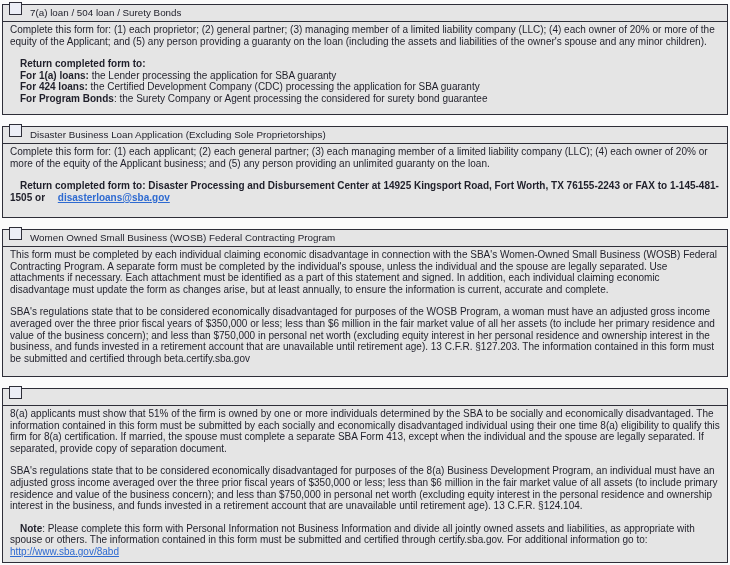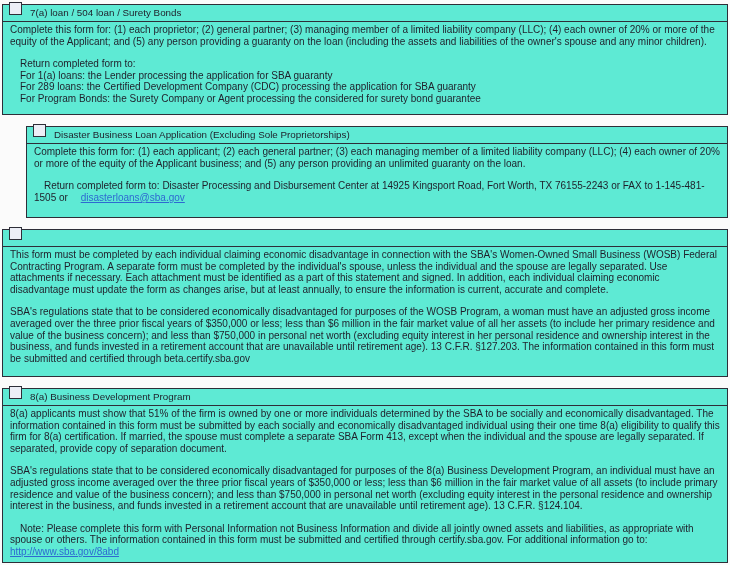--- a/index.html
+++ b/index.html
@@ -15,21 +15,21 @@
   .page {
     box-sizing: border-box;
     width: 730px;
     height: 565px;
     padding: 4px 2px;
     overflow: hidden;
   }
   .form-section {
     box-sizing: border-box;
     border: 1.6px solid #2e2e38;
-    background: #5eead4;
+    background: #e5e5e5;
     margin-bottom: 11px;
     position: relative;
   }
   .section-header {
     position: relative;
     height: 16px;
     border-bottom: 1.3px solid #2e2e38;
     padding-left: 27px;
     font-size: 9.8px;
     line-height: 16px;
@@ -46,79 +46,79 @@
     border: 1.6px solid #2e2e38;
     cursor: pointer;
   }
   .section-body {
     padding: 2px 7px 4px 7px;
     font-size: 10px;
     line-height: 11.6px;
   }
   .para { margin: 0; }
   .spacer { height: 11px; }
-  .b { font-weight: normal; padding-left: 10px; }
+  .b { font-weight: bold; padding-left: 10px; }
   a.link {
     color: #2e6ad1;
     text-decoration: underline;
     cursor: pointer;
   }
   
   .s0 { min-height: 111px; }
-  .s1 { min-height: 92px; margin-left: 24px; }
+  .s1 { min-height: 92px; }
   .s2 { min-height: 148px; }
   .s3 { min-height: 173px; }
 </style>
 </head>
 <body>
 
 <div class="page">
 
   <section class="form-section s0">
     <div class="section-header">
       <span class="checkbox"></span>
       <span>7(a) loan / 504 loan / Surety Bonds</span>
     </div>
     <div class="section-body">
         <div class="para"><span>Complete this form for: (1) each proprietor; (2) general partner; (3) managing member of a limited liability company (LLC); (4) each owner of 20% or more of the equity of the Applicant; and (5) any person providing a guaranty on the loan (including the assets and liabilities of the owner's spouse and any minor children).</span></div>
         <div class="spacer"></div>
         <div class="para"><span class="b">Return completed form to:</span></div>
         <div class="para"><span class="b">For 1(a) loans:</span><span> the Lender processing the application for SBA guaranty</span></div>
-        <div class="para"><span class="b">For 289 loans:</span><span> the Certified Development Company (CDC) processing the application for SBA guaranty</span></div>
+        <div class="para"><span class="b">For 424 loans:</span><span> the Certified Development Company (CDC) processing the application for SBA guaranty</span></div>
         <div class="para"><span class="b">For Program Bonds</span><span>: the Surety Company or Agent processing the considered for surety bond guarantee</span></div>
       </div>
   </section>
 
   <section class="form-section s1">
     <div class="section-header">
       <span class="checkbox"></span>
       <span>Disaster Business Loan Application (Excluding Sole Proprietorships)</span>
     </div>
     <div class="section-body">
         <div class="para"><span>Complete this form for: (1) each applicant; (2) each general partner; (3) each managing member of a limited liability company (LLC); (4) each owner of 20% or more of the equity of the Applicant business; and (5) any person providing an unlimited guaranty on the loan.</span></div>
         <div class="spacer"></div>
         <div class="para"><span class="b">Return completed form to: Disaster Processing and Disbursement Center at 14925 Kingsport Road, Fort Worth, TX 76155-2243 or FAX to 1-145-481-1505 or </span><a class="b link">disasterloans@sba.gov</a></div>
       </div>
   </section>
 
   <section class="form-section s2">
     <div class="section-header">
       <span class="checkbox"></span>
+      <span>Women Owned Small Business (WOSB) Federal Contracting Program</span>
     </div>
     <div class="section-body">
         <div class="para"><span>This form must be completed by each individual claiming economic disadvantage in connection with the SBA's Women-Owned Small Business (WOSB) Federal Contracting Program. A separate form must be completed by the individual's spouse, unless the individual and the spouse are legally separated. Use attachments if necessary. Each attachment must be identified as a part of this statement and signed. In addition, each individual claiming economic disadvantage must update the form as changes arise, but at least annually, to ensure the information is current, accurate and complete.</span></div>
         <div class="spacer"></div>
         <div class="para"><span>SBA's regulations state that to be considered economically disadvantaged for purposes of the WOSB Program, a woman must have an adjusted gross income averaged over the three prior fiscal years of $350,000 or less; less than $6 million in the fair market value of all her assets (to include her primary residence and value of the business concern); and less than $750,000 in personal net worth (excluding equity interest in her personal residence and ownership interest in the business, and funds invested in a retirement account that are unavailable until retirement age). 13 C.F.R. §127.203. The information contained in this form must be submitted and certified through beta.certify.sba.gov</span></div>
       </div>
   </section>
 
   <section class="form-section s3">
     <div class="section-header">
       <span class="checkbox"></span>
-      <span>8(a) Business Development Program</span>
     </div>
     <div class="section-body">
         <div class="para"><span>8(a) applicants must show that 51% of the firm is owned by one or more individuals determined by the SBA to be socially and economically disadvantaged. The information contained in this form must be submitted by each socially and economically disadvantaged individual using their one time 8(a) eligibility to qualify this firm for 8(a) certification. If married, the spouse must complete a separate SBA Form 413, except when the individual and the spouse are legally separated. If separated, provide copy of separation document.</span></div>
         <div class="spacer"></div>
         <div class="para"><span>SBA's regulations state that to be considered economically disadvantaged for purposes of the 8(a) Business Development Program, an individual must have an adjusted gross income averaged over the three prior fiscal years of $350,000 or less; less than $6 million in the fair market value of all assets (to include primary residence and value of the business concern); and less than $750,000 in personal net worth (excluding equity interest in the personal residence and ownership interest in the business, and funds invested in a retirement account that are unavailable until retirement age). 13 C.F.R. §124.104.</span></div>
         <div class="spacer"></div>
         <div class="para"><span class="b">Note</span><span>: Please complete this form with Personal Information not Business Information and divide all jointly owned assets and liabilities, as appropriate with spouse or others. The information contained in this form must be submitted and certified through certify.sba.gov. For additional information go to: </span><a class="link">http://www.sba.gov/8abd</a></div>
       </div>
   </section>
 

